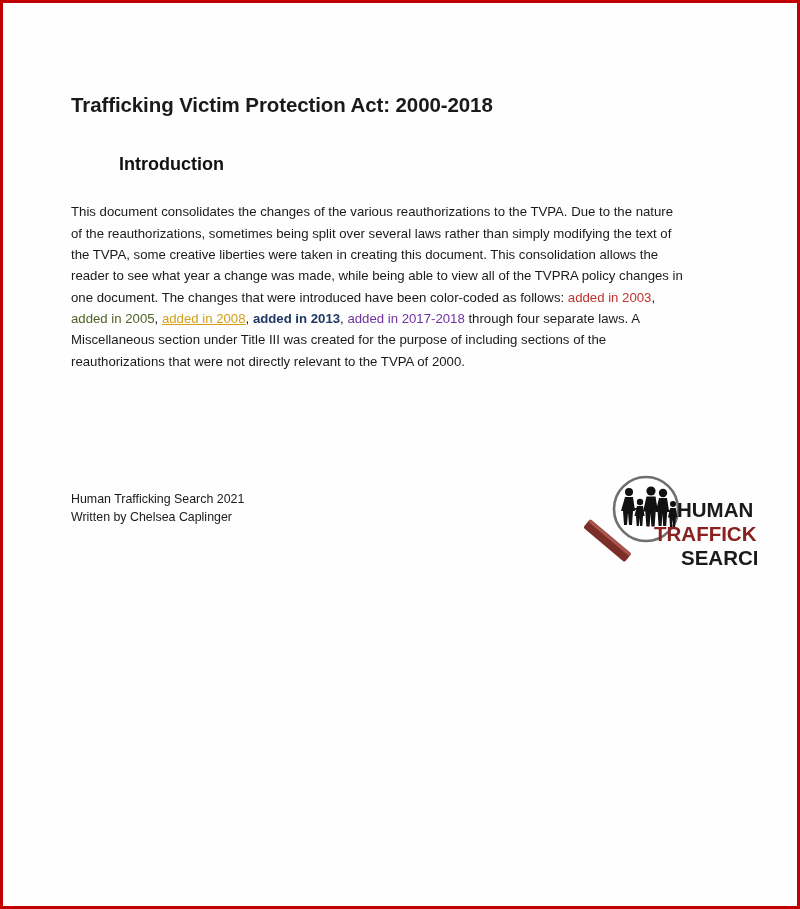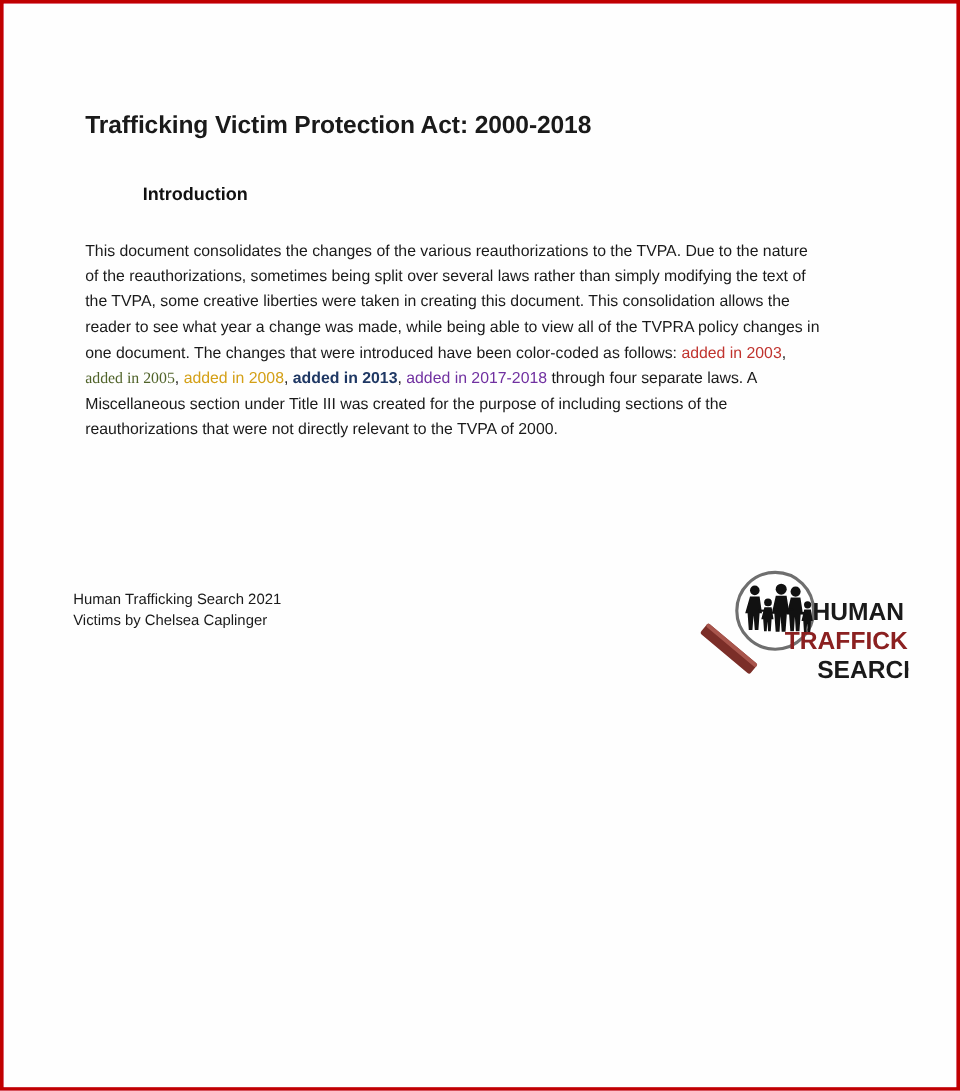--- a/index.html
+++ b/index.html
@@ -12,21 +12,21 @@
     height: 909px;
     font-family: "Liberation Sans", sans-serif;
     -webkit-font-smoothing: antialiased;
   }
 
   #page {
     position: relative;
     width: 800px;
     height: 909px;
     box-sizing: border-box;
-    background: #f9a8d4;
+    background: #ef4444;
     border: 3px solid #c00000;
     overflow: hidden;
   }
 
   #sheet {
     position: absolute;
     left: 0; top: 0; right: 0; bottom: 0;
     background: #fefefe;
     padding: 72px 96px 0 68px;
     box-sizing: border-box;
@@ -35,21 +35,21 @@
   .doc-title {
     font-size: 20.5px;
     font-weight: 600;
     color: #1a1a1a;
     letter-spacing: -0.1px;
     margin: 18px 0 0 0;
     line-height: 1.2;
   }
 
   .section-heading {
-    font-size: 15px;
+    font-size: 18px;
     font-weight: 700;
     color: #111111;
     margin: 36px 0 0 0;
     line-height: 1.2;
     padding-left: 48px;
   }
 
   .body-para {
     font-size: 13.2px;
     color: #1a1a1a;
@@ -58,28 +58,28 @@
     width: 614px;
     text-align: left;
   }
 
   .para-gap {
     margin-top: 26px;
   }
 
   
   .c2003 { color: #c0332e; }
-  .c2005 { color: #4f6228; font-family: Liberation Serif, serif; }
-  .c2008 { color: #d4a017; }
+  .c2005 { color: #4f6228; }
+  .c2008 { color: #d4a017; text-decoration: underline; }
   .c2013 { color: #1f3864; font-weight: bold; }
   .c2017 { color: #7030a0; }
 
   #footer-block {
     position: absolute;
-    left: 58px;
+    left: 68px;
     top: 488px;
     font-size: 12.4px;
     line-height: 1.42;
     color: #1a1a1a;
   }
   #footer-block div { white-space: nowrap; }
 
   
   #logo {
     position: absolute;
@@ -106,21 +106,21 @@
 
     <h2 class="section-heading">Introduction</h2>
 
 
     <p class="body-para para-gap"><span>This document consolidates the changes of the various reauthorizations to the TVPA. Due to the nature of the reauthorizations, sometimes being split over several laws rather than simply modifying the text of the TVPA, some creative liberties were taken in creating this document.  This consolidation allows the reader to see what year a change was made, while being able to view all of the TVPRA policy changes in one document. The changes that were introduced have been color-coded as follows: </span><span class="c2003">added in 2003</span><span>, </span><span class="c2005">added in 2005</span><span>, </span><span class="c2008">added in 2008</span><span>, </span><span class="c2013">added in 2013</span><span>, </span><span class="c2017">added in 2017-2018</span><span> through four separate laws.  A Miscellaneous section under Title III was created for the purpose of including sections of the reauthorizations that were not directly relevant to the TVPA of 2000.</span></p>
 
   </div>
 
   <div id="footer-block">
     <div>Human Trafficking Search 2021</div>
-    <div>Victims by Chelsea Caplinger</div>
+    <div>Written by Chelsea Caplinger</div>
   </div>
 
   <div id="logo">
     <svg width="176" height="104" viewBox="0 0 176 104" xmlns="http://www.w3.org/2000/svg">
 
       <g>
         <rect x="-1" y="60" width="54" height="11" rx="2" transform="rotate(40 26 66)" fill="#7b2e28"></rect>
         <rect x="-1" y="60" width="54" height="3.4" rx="1.5" transform="rotate(40 26 66)" fill="#a8554c"></rect>
       </g>
 

